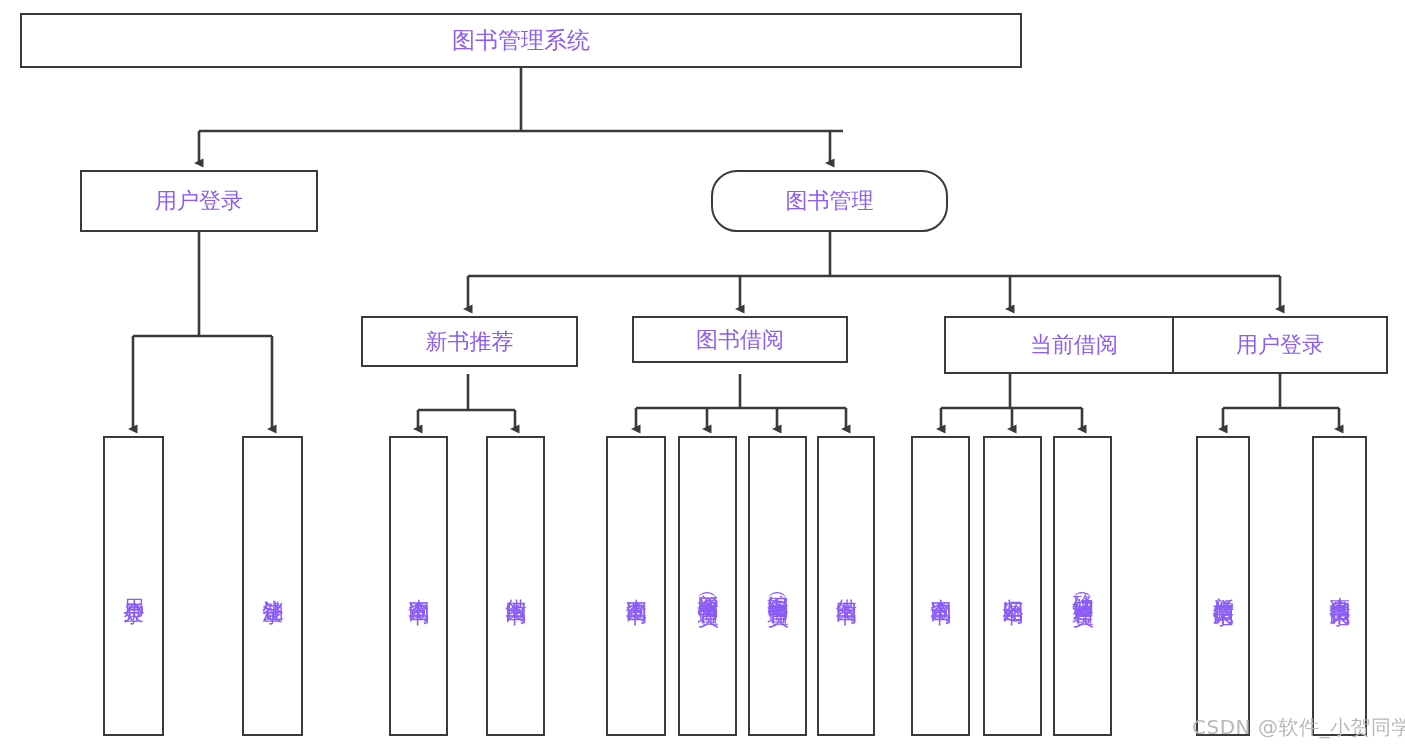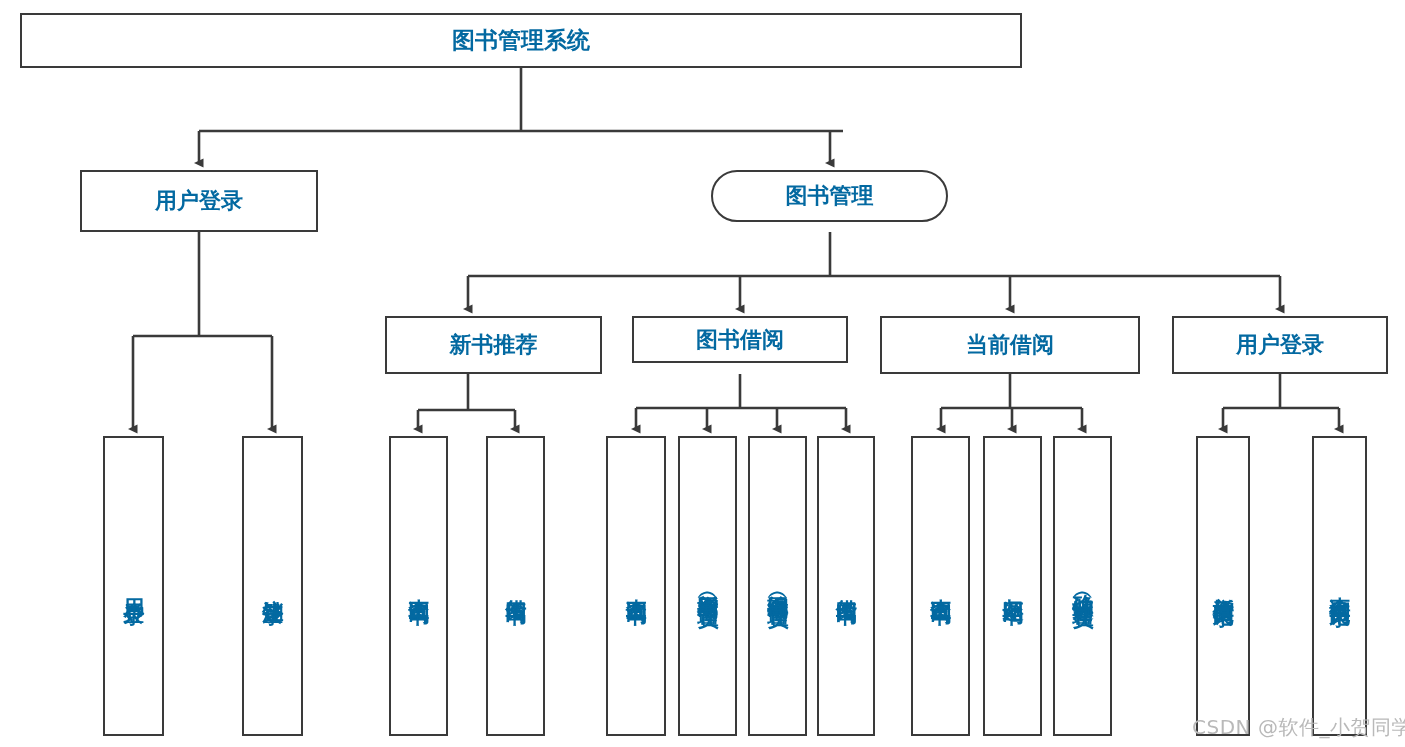--- a/index.html
+++ b/index.html
@@ -28,23 +28,22 @@
     pointer-events: none;
   }
   .node {
     position: absolute;
     box-sizing: border-box;
     background: #ffffff;
     border: 2px solid #3a3a3a;
     display: flex;
     align-items: center;
     justify-content: center;
-    color: #0369a1;
+    color: #8b5cf6;
     overflow: hidden;
-    font-weight: bold;
   }
   .node.level-1 { font-size: 23px; }
   .node.level-2 { font-size: 22px; }
   .node.level-3 { font-size: 22px; }
   .node.leaf {
     font-size: 21px;
     align-items: center;
     justify-content: center;
   }
   .node .label {
@@ -123,31 +122,31 @@
     </g>
   </svg>
 
   <div class="node level-1" style="left:20px; top:13px; width:1002px; height:55px;">
     <span class="label">图书管理系统</span>
   </div>
 
   <div class="node level-2" style="left:80px; top:170px; width:238px; height:62px;">
     <span class="label">用户登录</span>
   </div>
-  <div class="node level-2" style="left:711px; top:170px; width:237px; height:52px;border-radius:26px;">
+  <div class="node level-2" style="left:711px; top:170px; width:237px; height:62px;border-radius:26px;">
     <span class="label">图书管理</span>
   </div>
 
-  <div class="node level-3" style="left:361px; top:316px; width:217px; height:58px;margin-left:24px;">
+  <div class="node level-3" style="left:361px; top:316px; width:217px; height:51px;">
     <span class="label">新书推荐</span>
   </div>
   <div class="node level-3" style="left:632px; top:316px; width:216px; height:47px;">
     <span class="label">图书借阅</span>
   </div>
-  <div class="node level-3" style="left:880px; top:316px; width:260px; height:58px;">
+  <div class="node level-3" style="left:944px; top:316px; width:260px; height:58px;">
     <span class="label">当前借阅</span>
   </div>
   <div class="node level-3" style="left:1172px; top:316px; width:216px; height:58px;">
     <span class="label">用户登录</span>
   </div>
 
   <div class="node leaf" style="left:103px; top:436px; width:61px; height:300px;">
     <span class="label">用户登录</span>
   </div>
   <div class="node leaf" style="left:242px; top:436px; width:61px; height:300px;">

